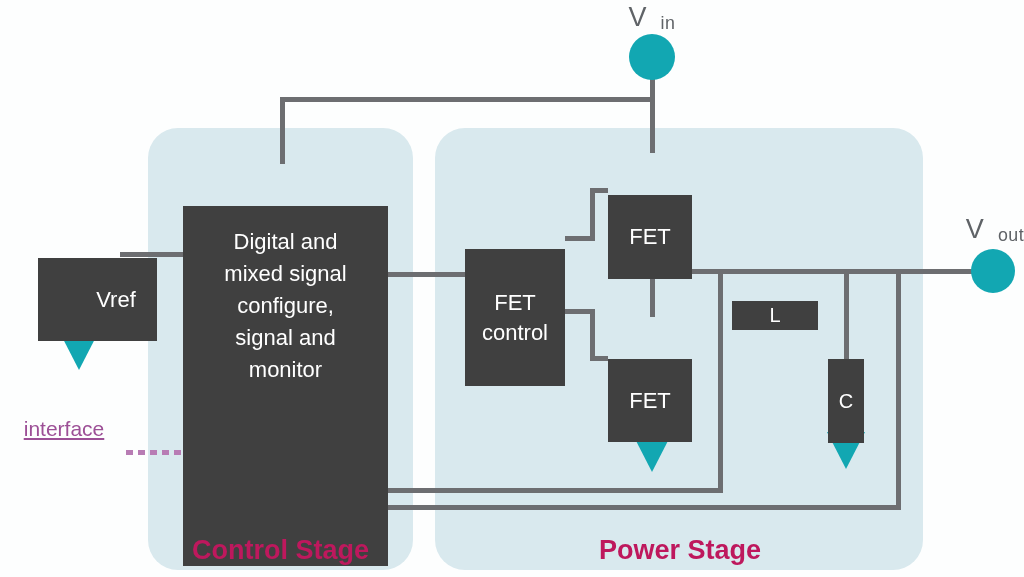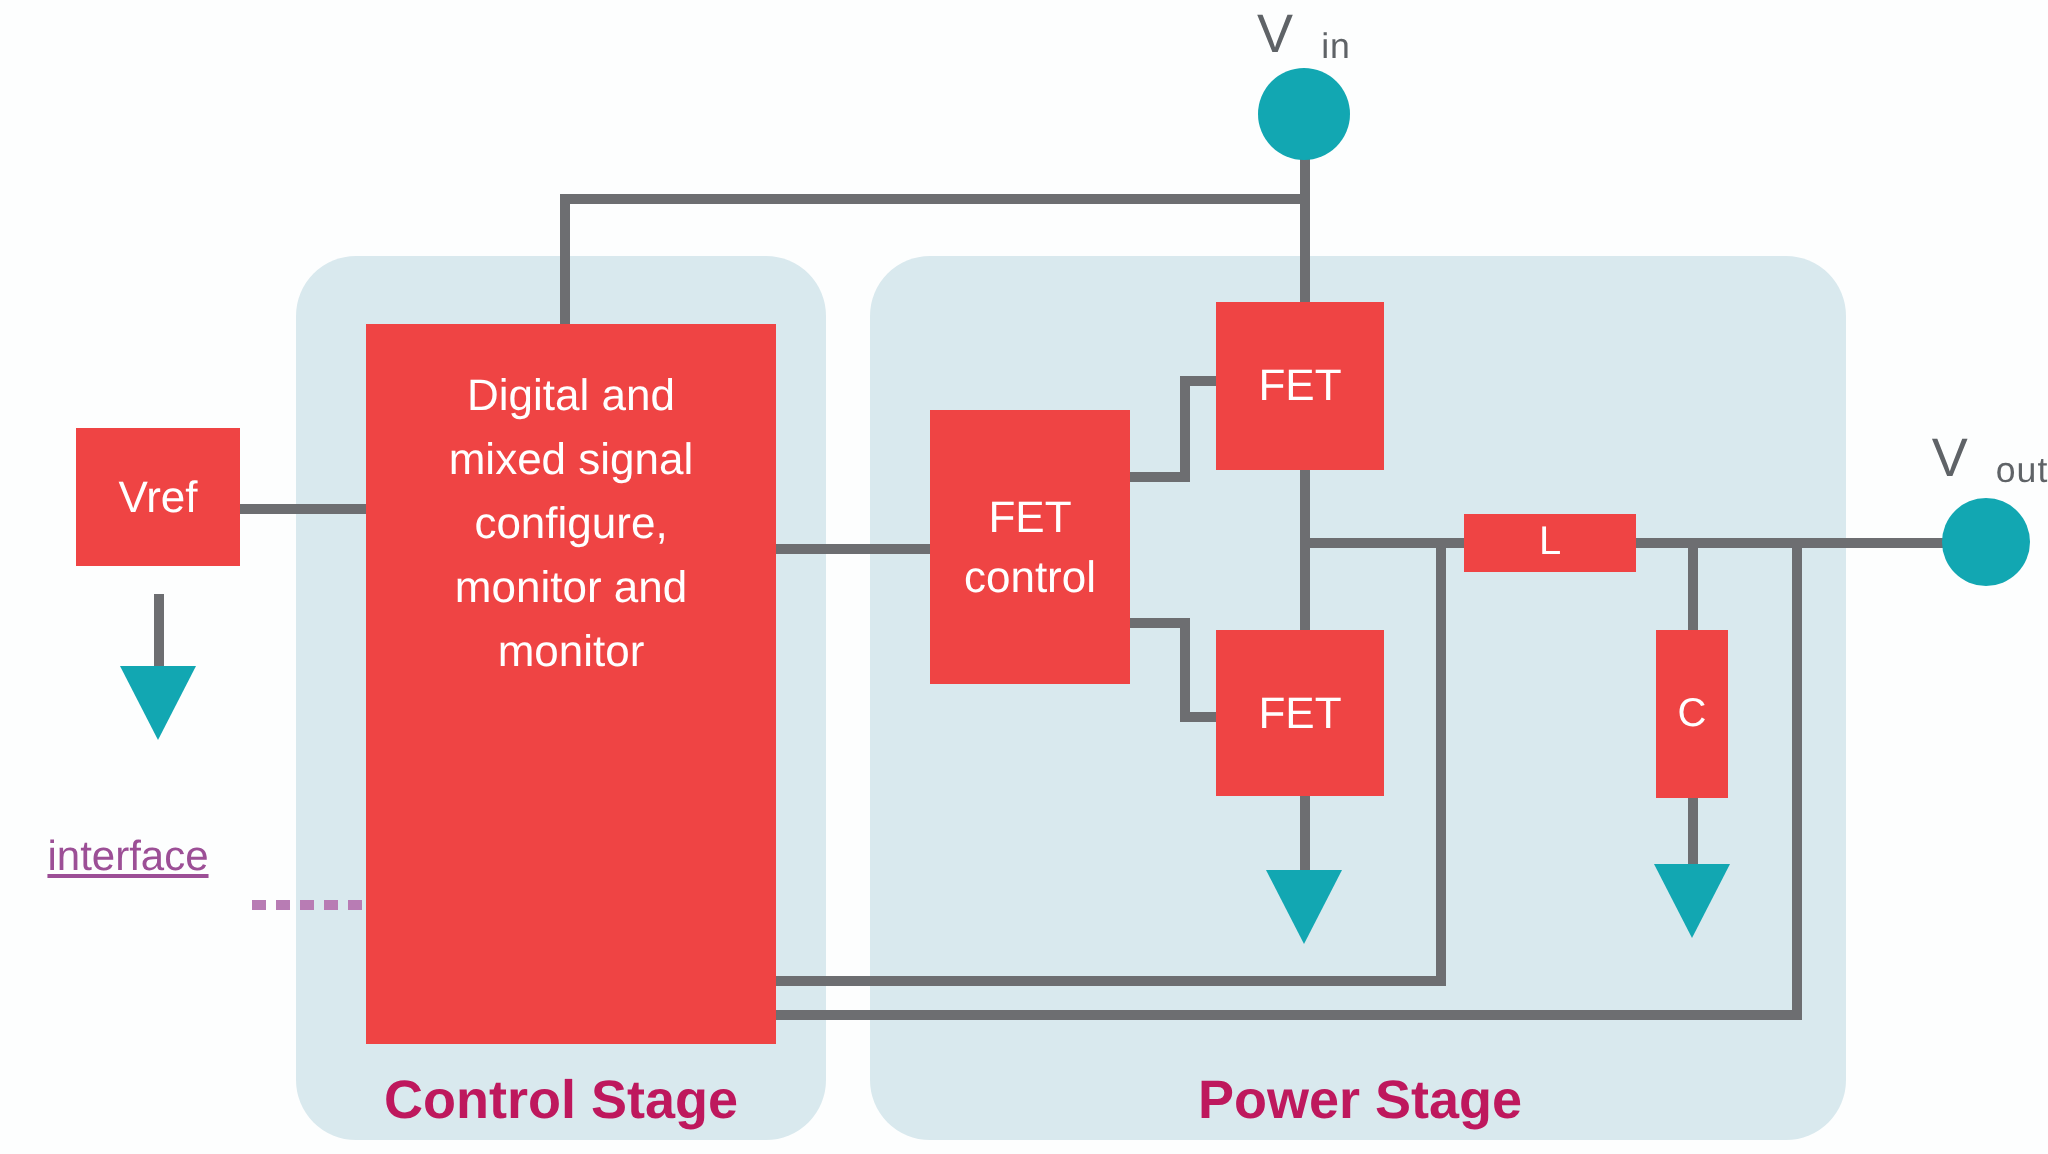--- a/index.html
+++ b/index.html
@@ -15,26 +15,27 @@
     position: absolute;
     background: #d9e9ee;
     border-radius: 30px;
   }
   .wire {
     position: absolute;
     background: #6d6e71;
   }
   .block {
     position: absolute;
-    background: #ef4444;
+    background: #404040;
     color: #ffffff;
     display: flex;
     align-items: center;
     justify-content: center;
     text-align: center;
+    margin-top: 44px;
   }
   .block .txt { display: block; }
   .circle {
     position: absolute;
     background: #12a7b2;
     border-radius: 50%;
   }
   .arrow-down {
     position: absolute;
     width: 0; height: 0;
@@ -109,30 +110,30 @@
   <div class="wire" style="left:388px; top:488px; width:335px; height:5px;"></div>
   <div class="wire" style="left:844px; top:269px; width:5px;   height:168px;"></div>
   <div class="wire" style="left:896px; top:269px; width:5px;   height:241px;"></div>
   <div class="wire" style="left:388px; top:505px; width:513px; height:5px;"></div>
   <div class="wire" style="left:650px; top:396px; width:5px;   height:42px;"></div>
 
   <div class="arrow-down" style="left:60px;  top:333px;"></div>
   <div class="arrow-down" style="left:633px; top:435px;"></div>
   <div class="arrow-down" style="left:827px; top:432px;"></div>
 
-  <div class="block" style="left:38px; top:214px; width:82px; height:69px; font-size:22px;">
+  <div class="block" style="left:38px; top:214px; width:82px; height:83px; font-size:22px;padding-left:37px;">
     <span class="txt">Vref</span>
   </div>
 
   <div class="block" style="left:183px; top:162px; width:205px; height:360px; align-items:flex-start;">
     <div class="controller-text" style="padding-top:20px;">
       <span class="txt">Digital and</span>
       <span class="txt">mixed signal</span>
       <span class="txt">configure,</span>
-      <span class="txt">monitor and</span>
+      <span class="txt">signal and</span>
       <span class="txt">monitor</span>
     </div>
   </div>
 
   <div class="block" style="left:465px; top:205px; width:100px; height:137px;">
     <div class="fetcontrol-text">
       <span class="txt">FET</span>
       <span class="txt">control</span>
     </div>
   </div>

